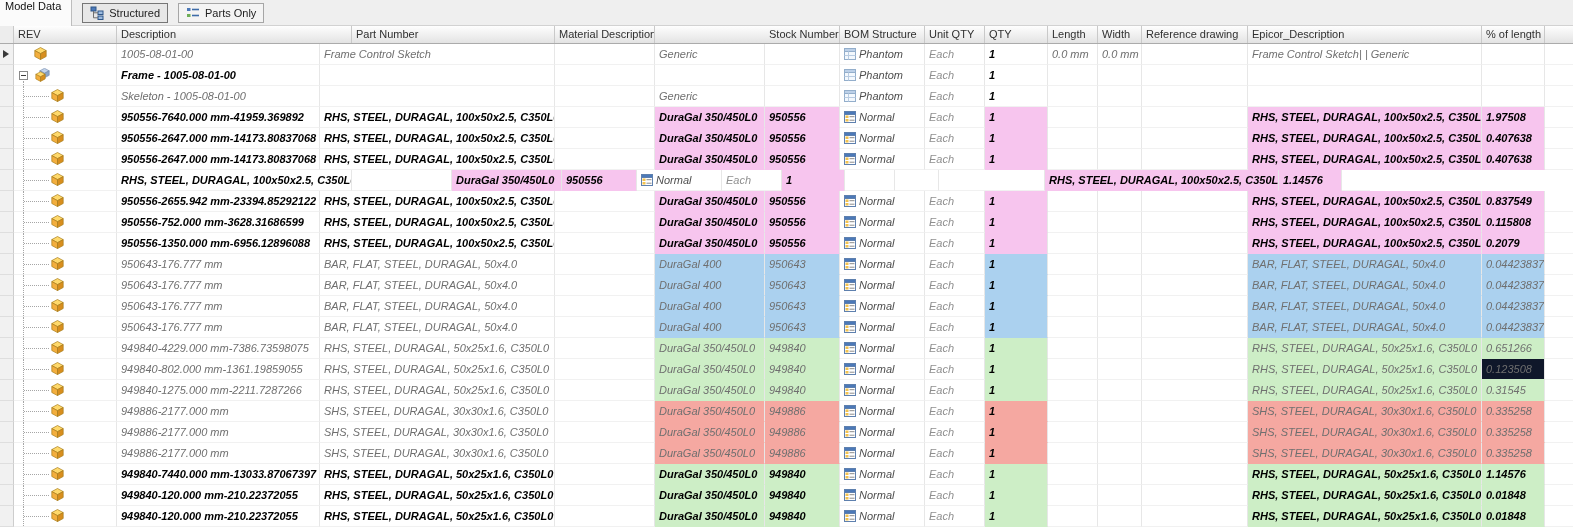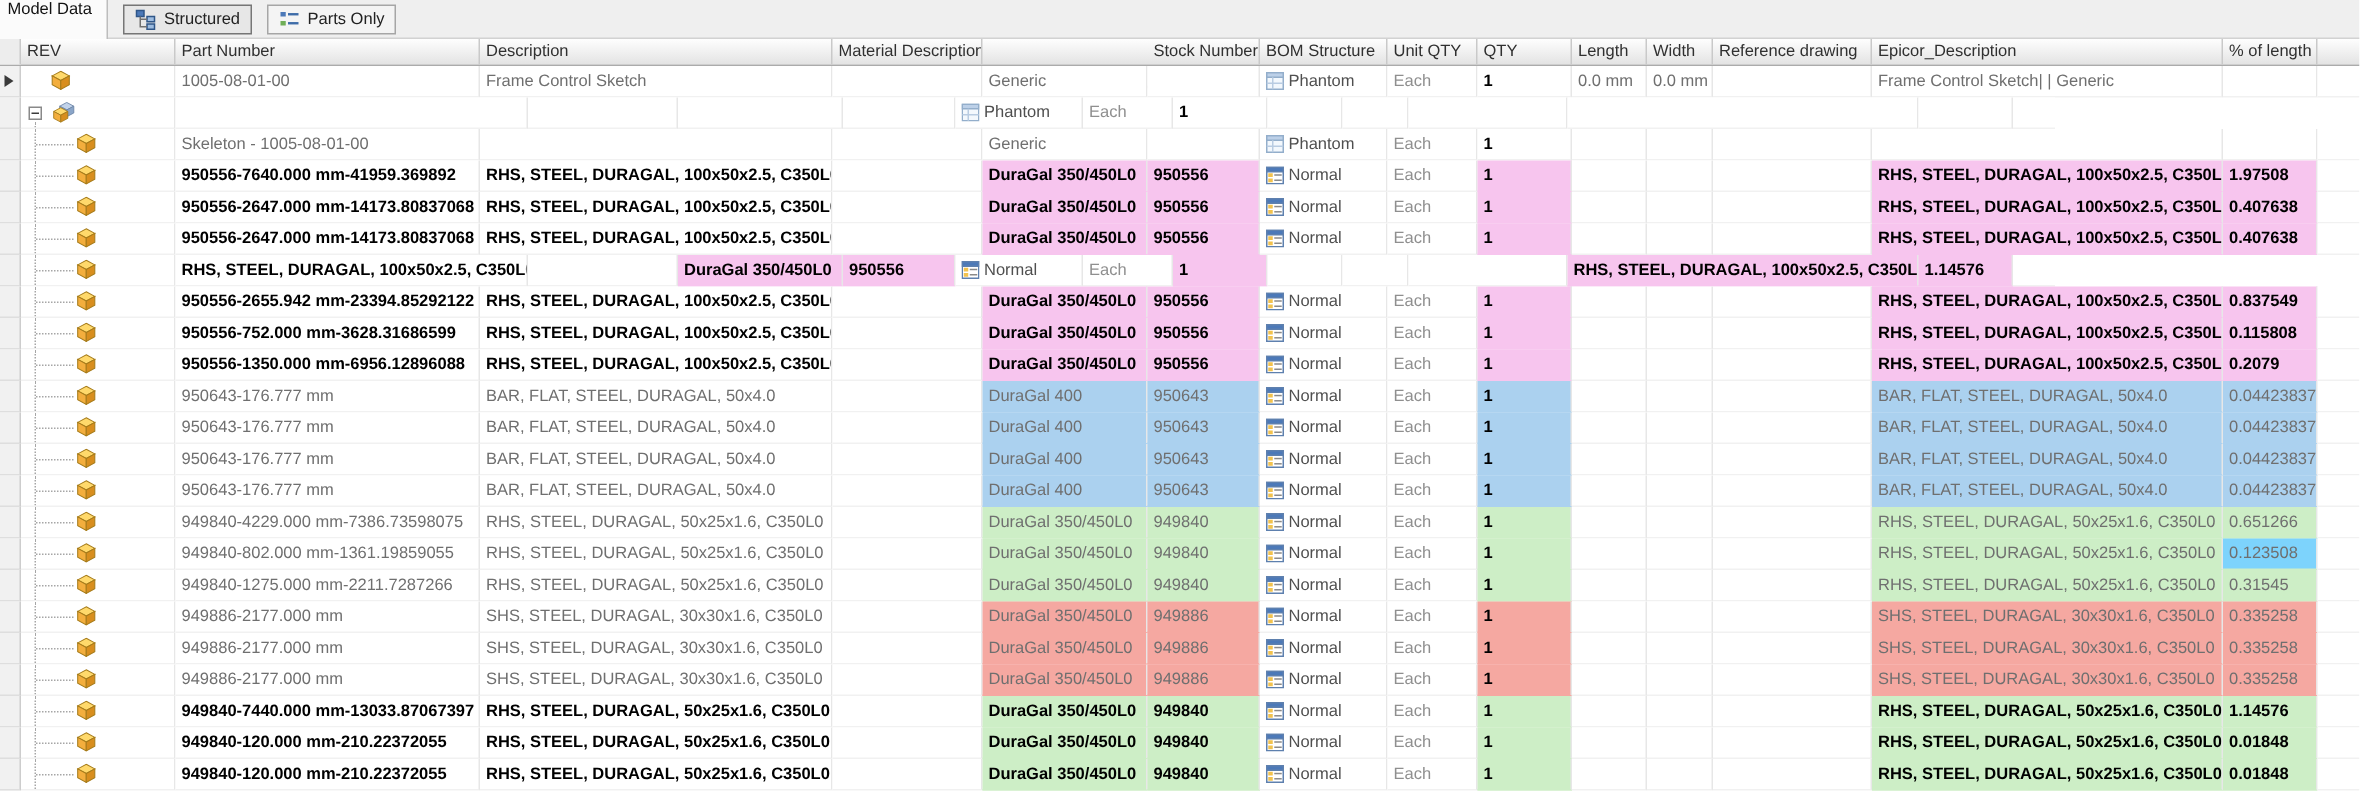--- a/index.html
+++ b/index.html
@@ -17,21 +17,21 @@
   .ticon{line-height:0;display:inline-flex;}
 
   
   .hrow{display:flex;height:18px;background:linear-gradient(#FEFEFE,#E3E3E3);border-bottom:1px solid #ABABAB;}
   .hcell{flex:none;padding:2px 3px 0 4px;border-right:1px solid #C9C9C9;color:#303030;
          white-space:nowrap;overflow:hidden;}
   .hcell.hgutter{background:#EDEDED;}
   .hcell.hfiller{border-right:none;}
 
   
-  .row{display:flex;height:21px;}
+  .row{display:flex;height:21px;font-style:italic;}
   .cell{flex:none;position:relative;padding:4px 3px 0 4px;border-right:1px solid #E7E7E7;
         border-bottom:1px solid #F1F1F1;white-space:nowrap;overflow:hidden;background:#fff;color:#1a1a1a;}
   .row.dim  .cell{color:#6F6F6F;font-weight:400;}
   .row.bold .cell{color:#000;font-weight:700;}
   .row .cell.unit{color:#8F8F8F;font-weight:400;}
   .row .cell.qty{color:#000;font-weight:700;}
   .row .cell.bom{color:#4F4F4F;font-weight:400;display:flex;align-items:center;gap:3px;padding-top:0;}
   .cell.gutter{background:#F1F1F1;border-right:1px solid #CDCDCD;border-bottom:1px solid #DEDEDE;
                padding:0;display:flex;align-items:center;justify-content:flex-start;}
   .cell.rev{padding:0;}
@@ -79,22 +79,22 @@
         </svg>
     </span>
     <span>Parts Only</span>
   </div>
 </div>
 
 <div class="grid">
   <div class="hrow" id="hrow">
       <div class="hcell hgutter" style="width: 14px;"></div>
       <div class="hcell" style="width: 103px;">REV</div>
+      <div class="hcell" style="width: 235px;">Description</div>
       <div class="hcell" style="width: 203px;">Part Number</div>
-      <div class="hcell" style="width: 235px;">Description</div>
       <div class="hcell" style="width: 100px;">Material Description</div>
       <div class="hcell" style="width: 110px; margin-top: 31px;">Material</div>
       <div class="hcell" style="width: 75px;">Stock Number</div>
       <div class="hcell" style="width: 85px;">BOM Structure</div>
       <div class="hcell" style="width: 60px;">Unit QTY</div>
       <div class="hcell" style="width: 63px;">QTY</div>
       <div class="hcell" style="width: 50px;">Length</div>
       <div class="hcell" style="width: 44px;">Width</div>
       <div class="hcell" style="width: 106px;">Reference drawing</div>
       <div class="hcell" style="width: 234px;">Epicor_Description</div>
@@ -147,20 +147,21 @@
               <g>
                 <polygon points="9.5,0.3 14.2,2.8 9.5,5.3 4.8,2.8" fill="#C2D3EA" stroke="#6E87A8" stroke-width="0.6"></polygon>
                 <polygon points="4.8,2.8 9.5,5.3 9.5,9.8 4.8,7.3" fill="#9FB8D8" stroke="#6E87A8" stroke-width="0.6"></polygon>
                 <polygon points="14.2,2.8 9.5,5.3 9.5,9.8 14.2,7.3" fill="#8AA5C8" stroke="#6E87A8" stroke-width="0.6"></polygon>
               </g>
               <polygon points="5.5,3.8 10.2,6.3 5.5,8.8 0.8,6.3" fill="#FFD96B" stroke="#A67C1B" stroke-width="0.6"></polygon>
               <polygon points="0.8,6.3 5.5,8.8 5.5,13.4 0.8,10.9" fill="#F3AE3D" stroke="#A67C1B" stroke-width="0.6"></polygon>
               <polygon points="10.2,6.3 5.5,8.8 5.5,13.4 10.2,10.9" fill="#D88E1E" stroke="#A67C1B" stroke-width="0.6"></polygon>
             </svg></div>
         </div>
+        <div class="cell pn" style="width: 203px;">Frame - 1005-08-01-00</div>
         <div class="cell desc" style="width: 235px;"></div>
         <div class="cell matdesc" style="width: 100px;"></div>
         <div class="cell mat" style="width: 110px;"></div>
         <div class="cell stock" style="width: 75px;"></div>
         <div class="cell bom" style="width: 85px;">
           <div class="bicon">
             <svg width="12" height="12" viewBox="0 0 12 12">
               <rect x="0.5" y="0.5" width="11" height="11" fill="#F3F8FD" stroke="#93AECB"></rect>
               <rect x="0.5" y="0.5" width="11" height="3" fill="#BCD0E8" stroke="#93AECB"></rect>
               <line x1="4.5" y1="3.5" x2="4.5" y2="11.5" stroke="#B9CCE2"></line>
@@ -697,21 +698,21 @@
             </svg>
           </div>
           <div style="display: inline;">Normal</div>
         </div>
         <div class="cell unit" style="width: 60px;">Each</div>
         <div class="cell qty" style="width: 63px; background: rgb(205, 238, 198); border-bottom-color: rgb(205, 238, 198);">1</div>
         <div class="cell len" style="width: 50px;"></div>
         <div class="cell wid" style="width: 44px;"></div>
         <div class="cell ref" style="width: 106px;"></div>
         <div class="cell epicor" style="width: 234px; background: rgb(205, 238, 198); border-bottom-color: rgb(205, 238, 198);">RHS, STEEL, DURAGAL, 50x25x1.6, C350L0</div>
-        <div class="cell pct" style="width: 63px; background: #7dd3fc; border-bottom-color: rgb(205, 238, 198);">0.123508</div>
+        <div class="cell pct" style="width: 63px; background: #0f172a; border-bottom-color: rgb(205, 238, 198);">0.123508</div>
         <div class="cell filler" style="width: 28px;"></div>
       </div>
       <div class="row dim">
         <div class="cell gutter" style="width: 14px;"></div>
         <div class="cell rev" style="width: 103px;">
           <div class="vline"></div>
           <div class="hline"></div>
           <div class="ticube child"><svg width="13" height="13" viewBox="0 0 13 13">
               <polygon points="6.5,0.5 12.2,3.6 6.5,6.7 0.8,3.6" fill="#FFD96B" stroke="#A67C1B" stroke-width="0.7"></polygon>
               <polygon points="0.8,3.6 6.5,6.7 6.5,12.6 0.8,9.5" fill="#F3AE3D" stroke="#A67C1B" stroke-width="0.7"></polygon>

